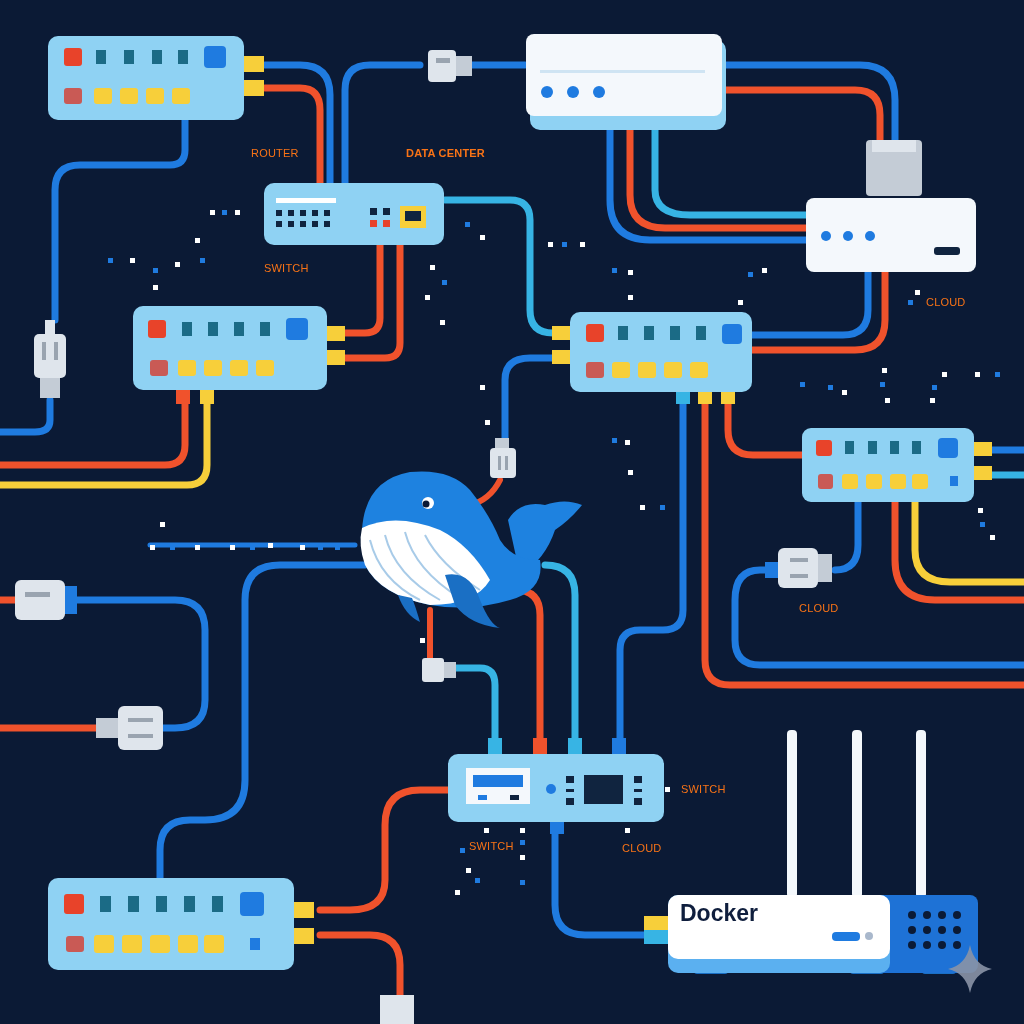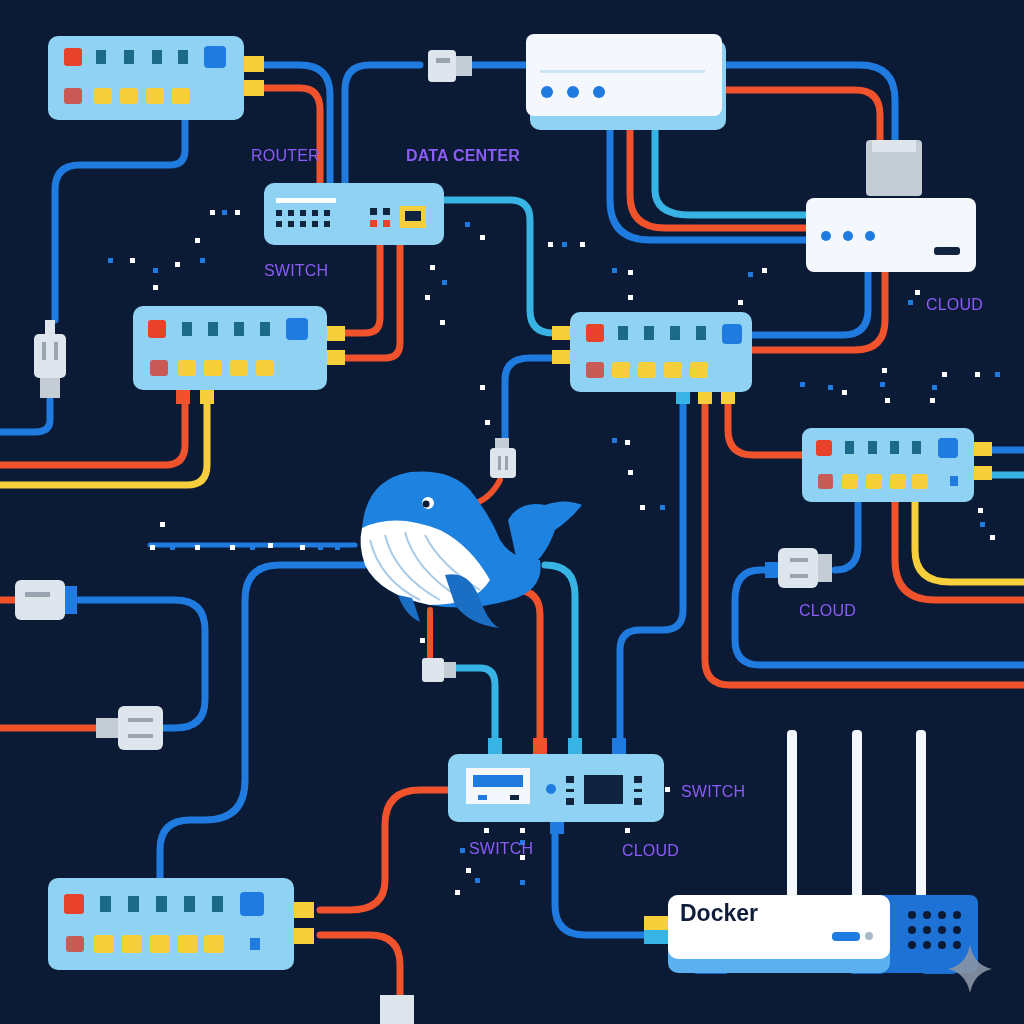--- a/index.html
+++ b/index.html
@@ -1,18 +1,18 @@
 <!DOCTYPE html>
 <html><head>
 <meta charset="utf-8">
 <style>
   html,body{margin:0;padding:0;background:#0b1a35;}
   body{width:1024px;height:1024px;overflow:hidden;position:relative;font-family:"Liberation Sans",sans-serif;}
   svg{position:absolute;left:0;top:0;}
-  .lbl{position:absolute;color:#8b5cf6;font-size:16px;letter-spacing:0.2px;}
+  .lbl{position:absolute;color:#f97316;font-size:11px;letter-spacing:0.2px;}
   .brand{position:absolute;color:#0f1e3d;font-weight:bold;font-size:23px;}
 </style>
 </head>
 <body>
 
 <svg width="1024" height="1024" viewBox="0 0 1024 1024">
 
   <g fill="none" stroke-linecap="round">
 
     <path d="M185 120 V150 Q185 165 170 165 H80 Q55 165 55 190 V320" stroke="#1f7be0" stroke-width="7"></path>

